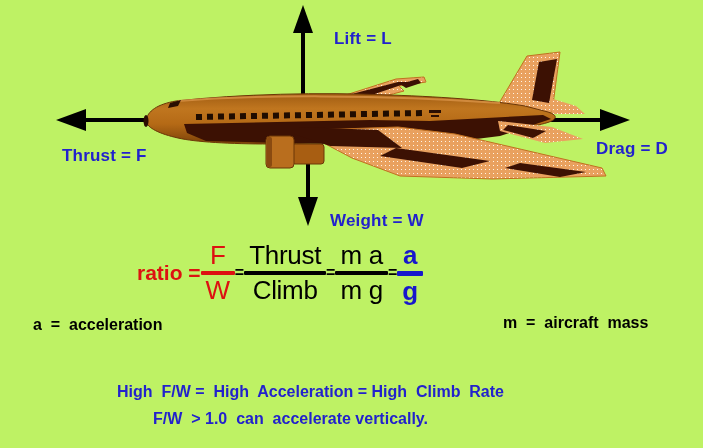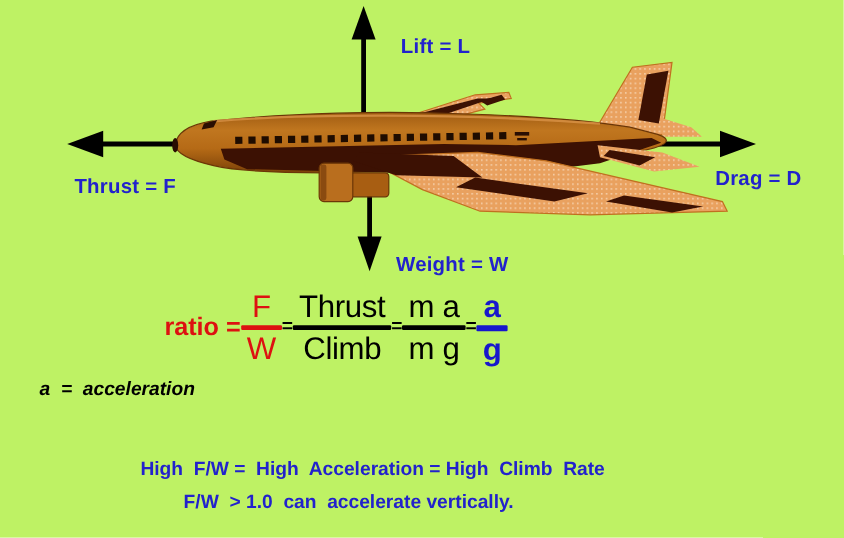--- a/index.html
+++ b/index.html
@@ -38,21 +38,21 @@
   .frac.red{color:#DD1111;}
   .frac.red .bar{background:#DD1111;}
   .frac.blue{color:#1717CC;font-weight:bold;}
   .frac.blue .bar{background:#1717CC;height:5px;}
 
   .def{
     position:absolute;
     font-size:16px;font-weight:bold;color:#000;
     white-space:pre;
   }
-  .def-a{left:33px;top:316px;font-style:italic;}
+  .def-a{left:33px;top:316px;}
   .def-g{left:30px;top:341px;}
   .def-m{left:503px;top:314px;}
 
   .footer-line{
     position:absolute;left:0;width:621px;text-align:center;
     font-size:16px;font-weight:bold;color:#2222CC;white-space:pre;
   }
   .footer-1{top:383px;}
   .footer-2{top:410px;left:-20px;}
 </style>
@@ -171,17 +171,18 @@
     </span>
     <span class="eq-sign">=</span>
     <span class="frac blue">
       <span class="num">a</span>
       <span class="bar"></span>
       <span class="den">g</span>
     </span>
   </div>
 
   <div class="def def-a">a  =  acceleration</div>
+  <div class="def def-m">m  =  aircraft  mass</div>
 
   <div class="footer-line footer-1">High  F/W =  High  Acceleration = High  Climb  Rate</div>
   <div class="footer-line footer-2">F/W  &gt; 1.0  can  accelerate vertically.</div>
 
 </div>
 
 </body></html>

